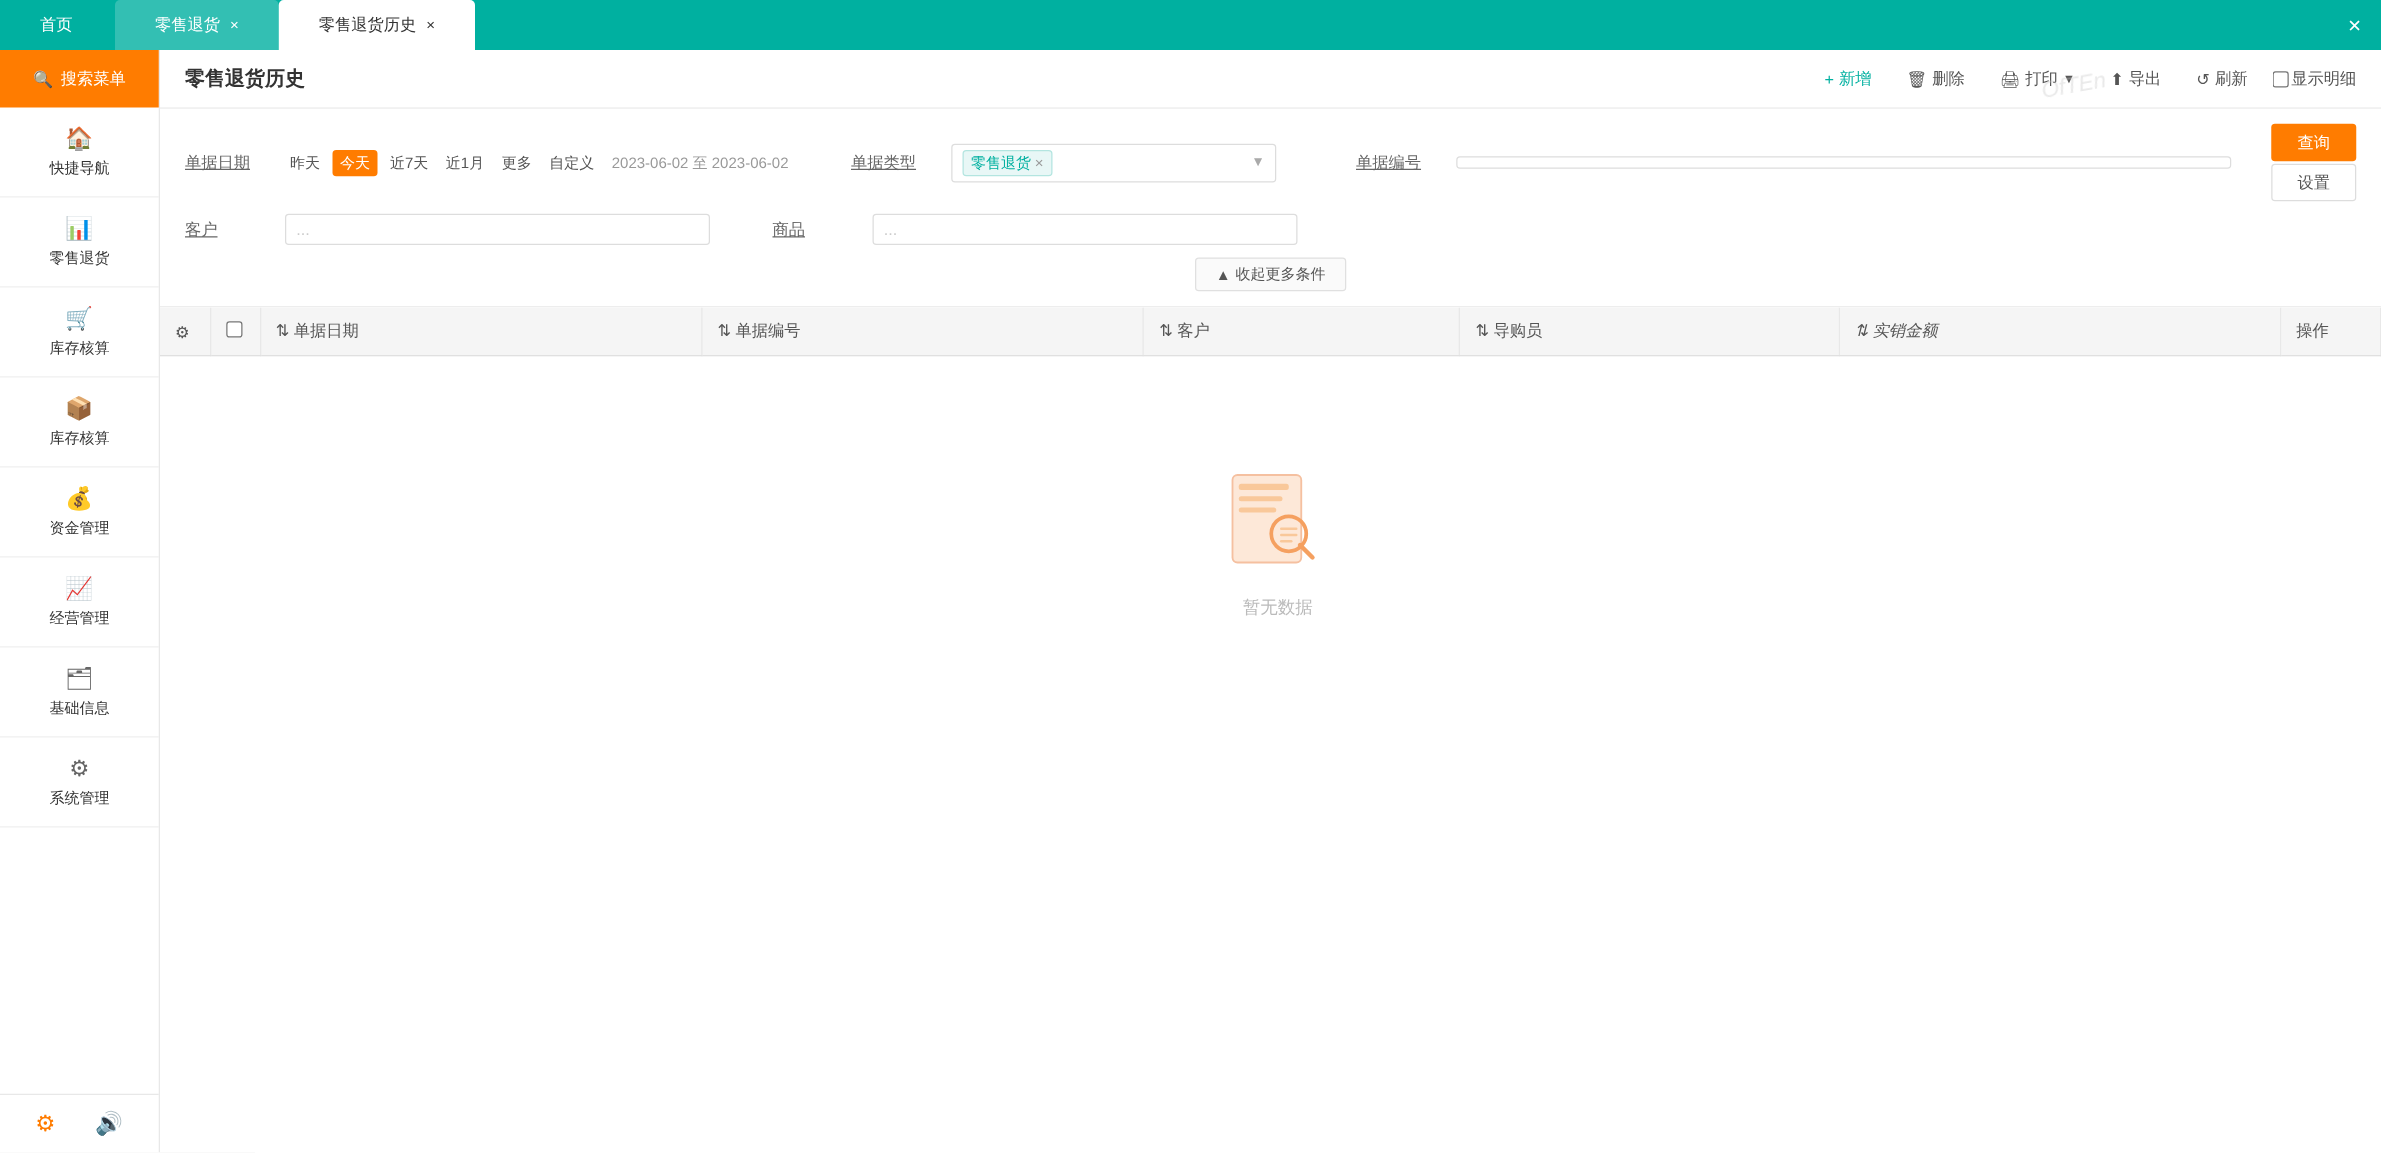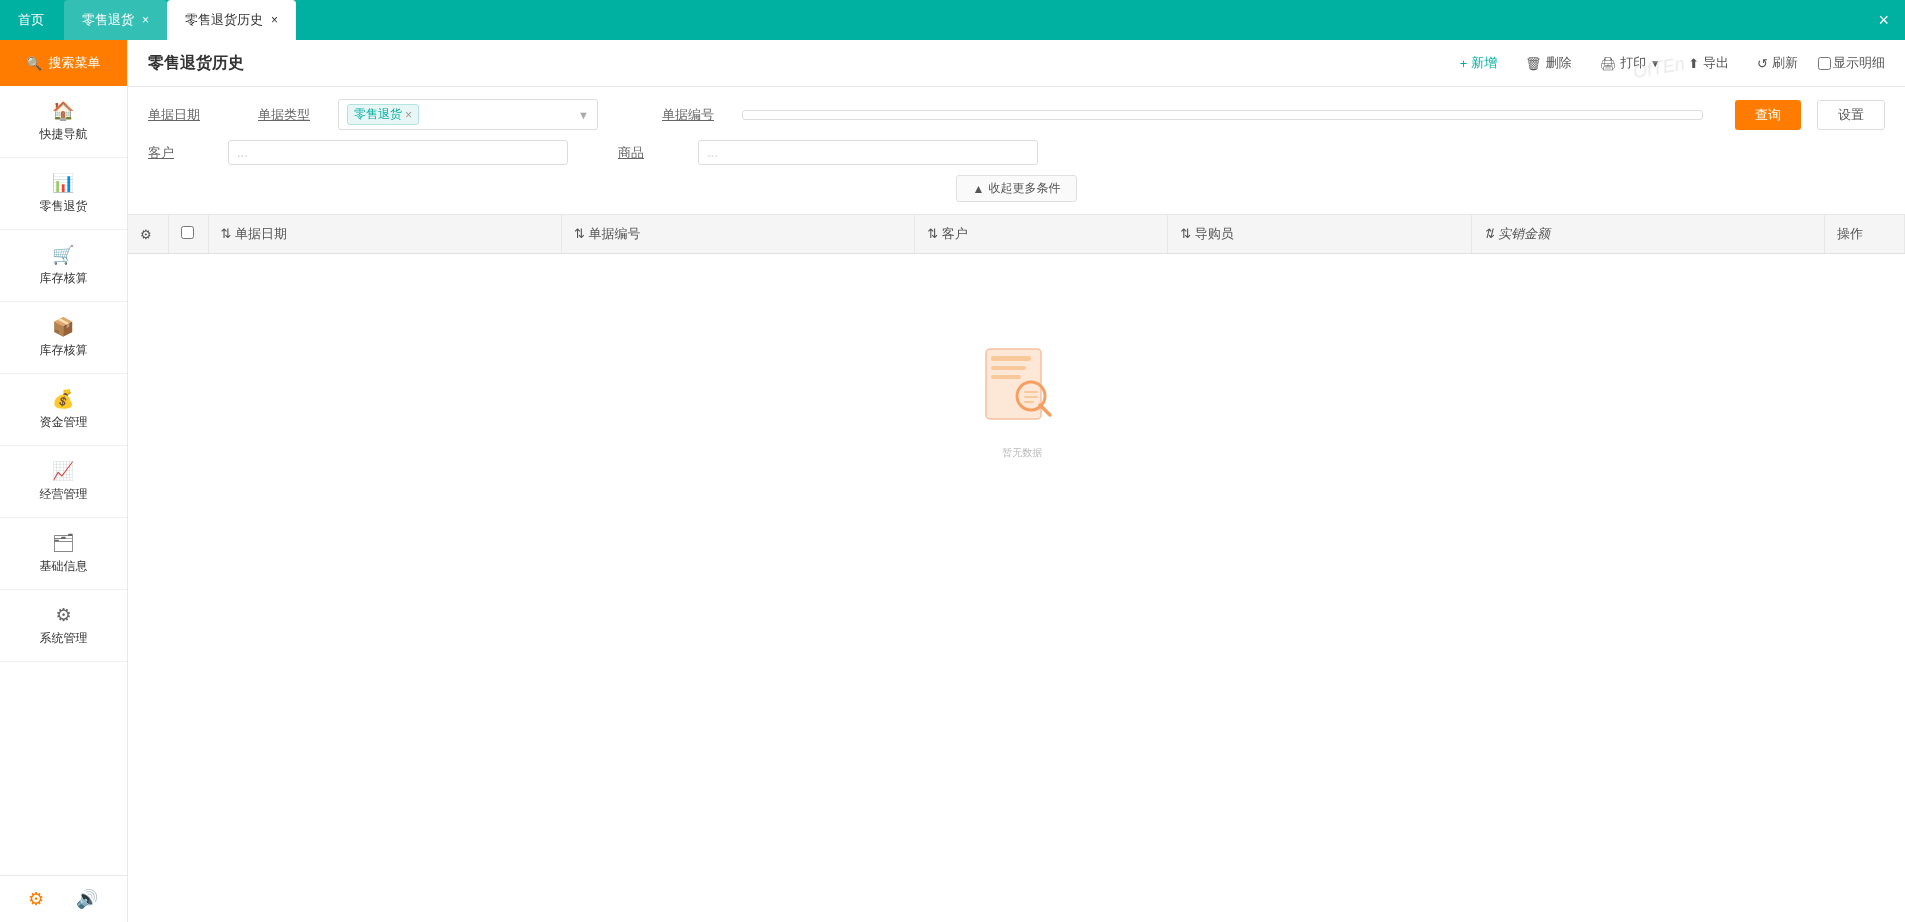--- a/index.html
+++ b/index.html
@@ -9,21 +9,21 @@
     .top-bar {
       height: 40px;
       background: #00b0a0;
       display: flex;
       align-items: center;
       flex-shrink: 0;
       padding-left: 0;
     }
     .tab {
       height: 40px;
-      padding: 0 18px;
+      padding: 0 32px;
       display: flex;
       align-items: center;
       font-size: 13px;
       color: #fff;
       cursor: pointer;
       position: relative;
       white-space: nowrap;
     }
     .tab.home { background: #00b0a0; }
     .tab.active { background: #fff; color: #333; border-radius: 4px 4px 0 0; }
@@ -217,21 +217,22 @@
       margin: 0 auto;
       padding: 4px 16px;
       border: 1px solid #e0e0e0;
       border-radius: 3px;
       background: #fafafa;
     }
 
     
     .action-btns {
       display: flex;
-      gap: 16px;
+      flex-direction: column;
+      gap: 2px;
       margin-left: 12px;
     }
     .btn-query {
       background: #ff7c00;
       color: #fff;
       border: none;
       border-radius: 3px;
       padding: 6px 20px;
       font-size: 13px;
       cursor: pointer;
@@ -281,21 +282,21 @@
       align-items: center;
       justify-content: center;
       padding: 80px 0;
       color: #bbb;
     }
     .empty-icon {
       width: 100px;
       height: 100px;
       margin-bottom: 12px;
     }
-    .empty-text { font-size: 10px; color: #bbb; margin-left: 12px; }
+    .empty-text { font-size: 14px; color: #bbb; margin-left: 12px; }
 
     
     .pagination-bar {
       background: #fff;
       border-top: 1px solid #e8e8e8;
       padding: 10px 20px;
       display: flex;
       align-items: center;
       justify-content: flex-end;
       gap: 8px;
@@ -436,20 +437,29 @@
           <input type="checkbox" style="">
           <span>显示明细</span>
         </label>
       </div>
     </div>
 
     <div class="filter-area">
 
       <div class="filter-row">
         <span class="filter-label">单据日期</span>
+        <div class="date-options">
+          <span class="date-opt">昨天</span>
+          <span class="date-opt active">今天</span>
+          <span class="date-opt">近7天</span>
+          <span class="date-opt">近1月</span>
+          <span class="date-opt">更多</span>
+          <span class="date-opt">自定义</span>
+          <span class="date-range">2023-06-02 至 2023-06-02</span>
+        </div>
 
         <span class="filter-label" style="margin-left:30px;">单据类型</span>
         <div class="filter-type-box" style="min-width:260px;">
           <div class="tag-item">
             <span>零售退货</span>
             <span class="tag-close">×</span>
           </div>
           <span style="flex:1;"></span>
           <span style="color:#aaa;font-size:11px;">▼</span>
         </div>

